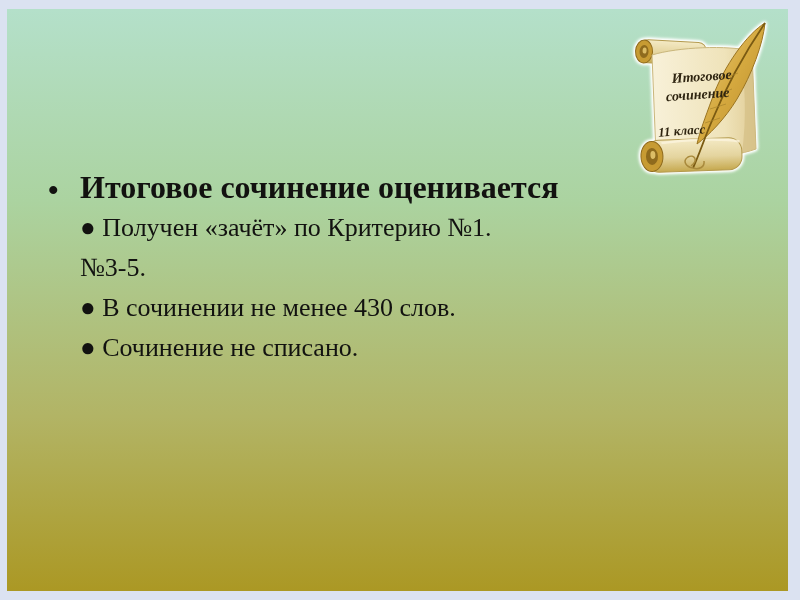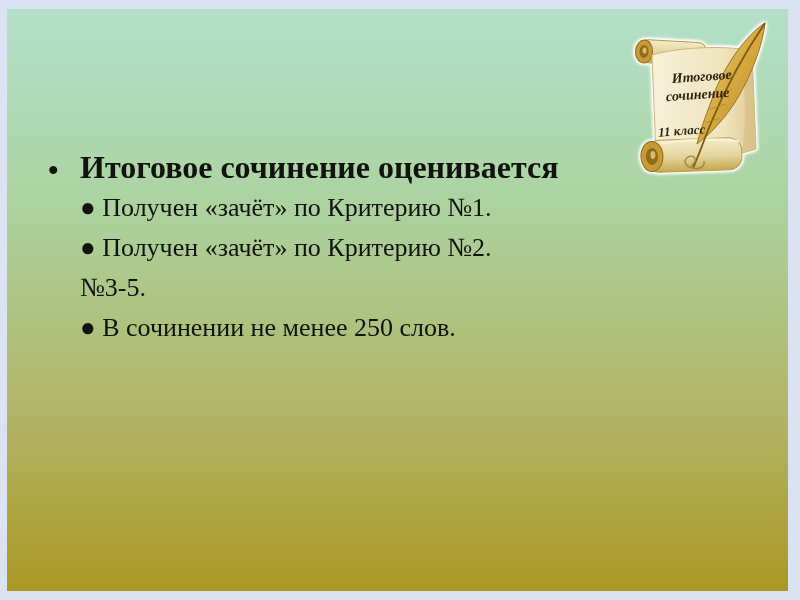--- a/index.html
+++ b/index.html
@@ -43,20 +43,21 @@
     top: 2px;
     font-size: 30px;
     line-height: 41px;
     font-weight: bold;
   }
   .title-line {
     font-size: 32px;
     line-height: 41px;
     font-weight: bold;
     white-space: nowrap;
+    margin-top: 20px;
   }
   .body-line {
     font-size: 26px;
     line-height: 40px;
     font-weight: normal;
     white-space: nowrap;
   }
   .scroll-wrap {
     position: absolute;
     top: 8px;
@@ -76,23 +77,23 @@
 </head>
 <body>
 
 <div class="slide">
 
   <div class="text-block">
     <div class="lvl1">
       <span class="lvl1-bullet">•</span>
       <div class="title-line">Итоговое сочинение оценивается</div>
       <div class="body-line">● Получен «зачёт» по Критерию №1.</div>
-      <div class="body-line">● Получен «зачёт» по Критерию №2.</div>
       <div class="body-line">№3-5.</div>
-      <div class="body-line">● В сочинении не менее 250 слов.</div>
+      <div class="body-line">● В сочинении не менее 430 слов.</div>
+      <div class="body-line">● Сочинение не списано.</div>
     </div>
   </div>
 
   <div class="scroll-wrap">
     <svg width="148" height="162" viewBox="0 0 148 162">
       <defs>
         <linearGradient id="sheetGrad" x1="0" y1="0" x2="1" y2="0">
           <stop offset="0" stop-color="#f8f1d9"></stop>
           <stop offset="0.7" stop-color="#efe3ba"></stop>
           <stop offset="1" stop-color="#e0cc95"></stop>

